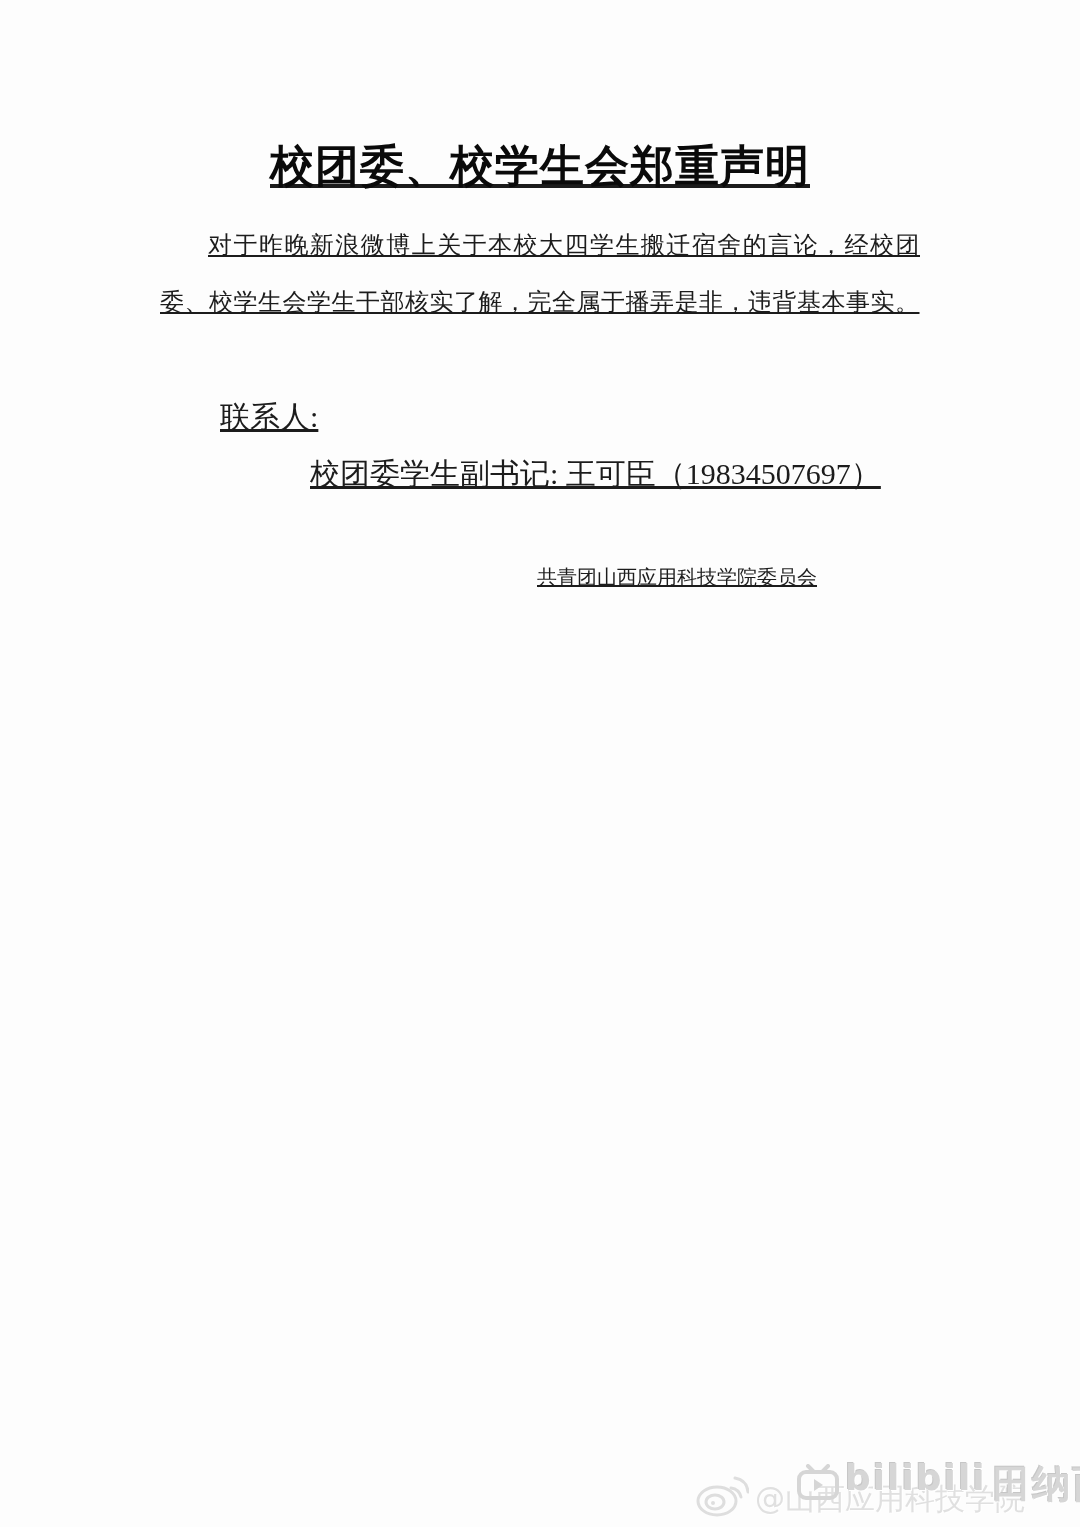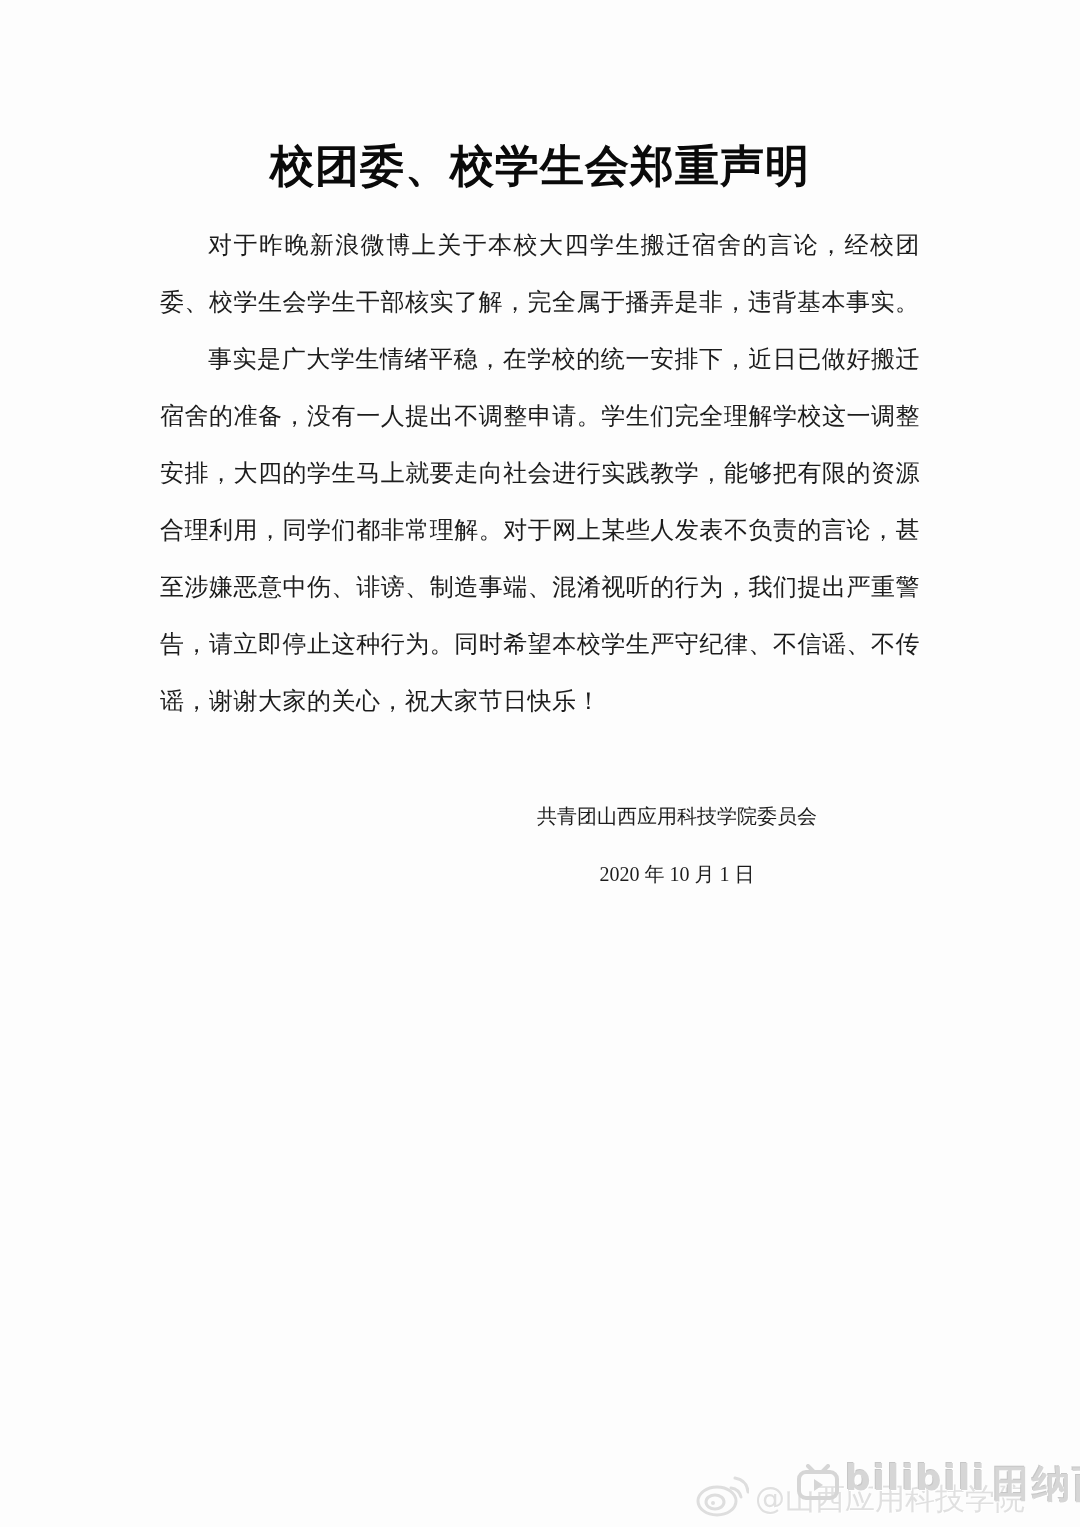--- a/index.html
+++ b/index.html
@@ -7,20 +7,21 @@
     position: relative;
     width: 1080px;
     height: 1527px;
     background: #fdfdfd;
     overflow: hidden;
     font-family: "Liberation Serif", "DejaVu Serif", serif;
     color: #1c1c1c;
   }
   .content {
     padding: 143px 160px 0 160px;
+    text-decoration: underline;
   }
   .title {
     margin: 0 0 26px 0;
     font-size: 44px;
     line-height: 1.1;
     font-weight: 700;
     text-align: center;
     letter-spacing: 1px;
     color: #0a0a0a;
   }
@@ -106,29 +107,29 @@
 </head>
 <body>
 
 <div class="page">
   <div class="content">
 
     <h1 class="title">校团委、校学生会郑重声明</h1>
 
     <p class="body-para">对于昨晚新浪微博上关于本校大四学生搬迁宿舍的言论，经校团委、校学生会学生干部核实了解，完全属于播弄是非，违背基本事实。</p>
 
-    <p class="body-para">事实是广大学生情绪平稳，在学校的统一安排下，近日已做好搬迁宿舍的准备，没有一人提出不调整申请。学生们完全理解学校这一调整安排，大四的学生马上就要走向社会进行实践教学，能够把有限的资源合理利用，同学们都非常理解。对于网上某些人发表不负责的言论，甚至涉嫌恶意中伤、诽谤、制造事端、混淆视听的行为，我们提出严重警告，请立即停止这种行为。同时希望本校学生严守纪律、不信谣、不传谣，谢谢大家的关心，祝大家节日快乐！</p>
 
 
     <div class="contact-section">
+      <p class="contact-label">联系人:</p>
+      <p class="contact-entry">校团委学生副书记: 王可臣（19834507697）</p>
     </div>
 
     <div class="signature-block">
       <p>共青团山西应用科技学院委员会</p>
-      <p>2020 年 10 月 1 日</p>
     </div>
 
   </div>
 
   <div class="watermark">
     <div class="wm-weibo">
       <span>
         <svg width="56" height="44" viewBox="0 0 56 44" fill="none">
           <ellipse cx="24" cy="27" rx="19" ry="14" stroke="#dedede" stroke-width="3"></ellipse>
           <ellipse cx="22" cy="28" rx="9" ry="7" stroke="#dedede" stroke-width="3"></ellipse>

